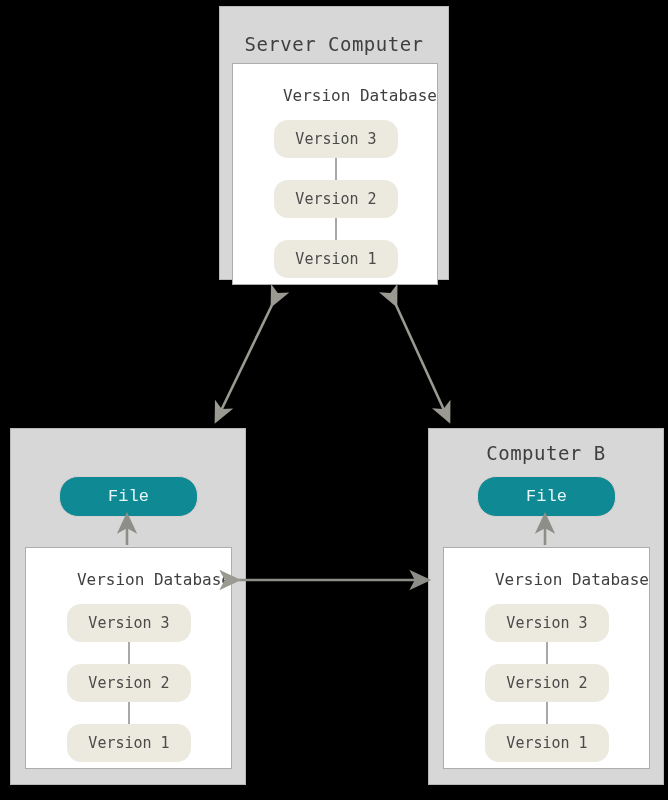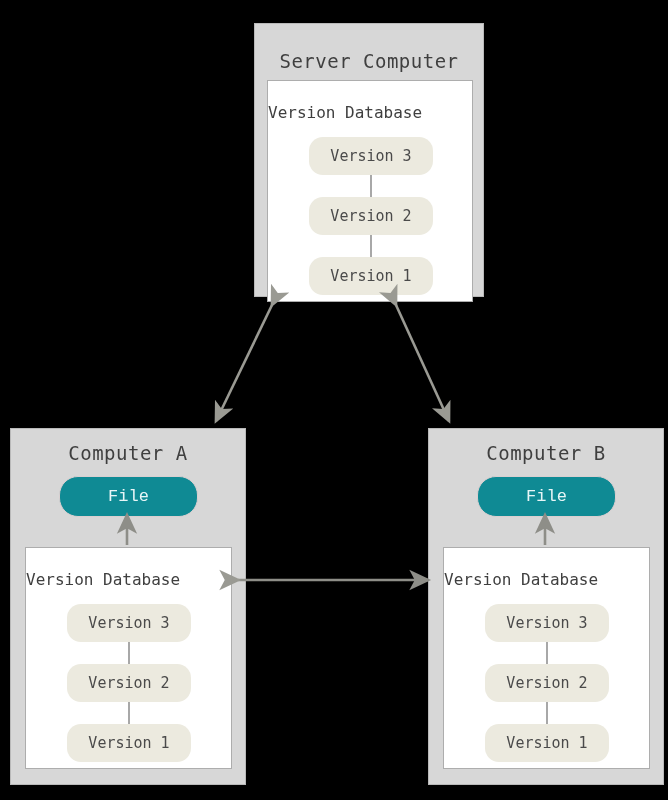--- a/index.html
+++ b/index.html
@@ -46,21 +46,21 @@
   .db-box {
     position: absolute;
     background: #ffffff;
     border: 1px solid #adadad;
     box-sizing: border-box;
   }
   .db-title {
     position: absolute;
     left: 0;
     width: 100%;
-    text-align: left;
+    text-align: right;
     color: #3f3f3f;
     font-size: 16px;
     white-space: nowrap;
   }
 
   
   .pill {
     position: absolute;
     background: #eceadf;
     border-radius: 14px;
@@ -114,38 +114,37 @@
     letter-spacing: 2px;
     white-space: nowrap;
     text-shadow: 0 1px 0 rgba(0,0,0,0.4);
   }
 </style>
 </head>
 <body>
 
 <div id="canvas">
 
-  <div class="panel" style="left:219px; top:23px; width:230px; height:274px;margin-left:35px;">
+  <div class="panel" style="left:219px; top:6px; width:230px; height:274px;">
     <div class="panel-title" style="top:26px;">Server Computer</div>
 
     <div class="db-box" style="left:12px; top:56px; width:206px; height:222px;">
       <div class="db-title" style="top:22px;">Version Database</div>
 
       <div class="pill" style="left:41px; top:56px; width:124px; height:38px;">Version 3</div>
       <div class="pill-link" style="left:102px; top:94px; height:24px;"></div>
 
       <div class="pill" style="left:41px; top:116px; width:124px; height:38px;">Version 2</div>
       <div class="pill-link" style="left:102px; top:154px; height:24px;"></div>
 
       <div class="pill" style="left:41px; top:176px; width:124px; height:38px;">Version 1</div>
     </div>
   </div>
 
   <div class="panel" style="left:10px; top:428px; width:236px; height:357px;">
-    <div class="panel-title" style="top:13px;">Computer A</div>
 
     <div class="file-pill" style="left:48px; top:47px; width:139px; height:41px;">File</div>
 
     <div class="db-box" style="left:14px; top:118px; width:207px; height:222px;">
       <div class="db-title" style="top:22px;">Version Database</div>
 
       <div class="pill" style="left:41px; top:56px; width:124px; height:38px;">Version 3</div>
       <div class="pill-link" style="left:102px; top:94px; height:24px;"></div>
 
       <div class="pill" style="left:41px; top:116px; width:124px; height:38px;">Version 2</div>

